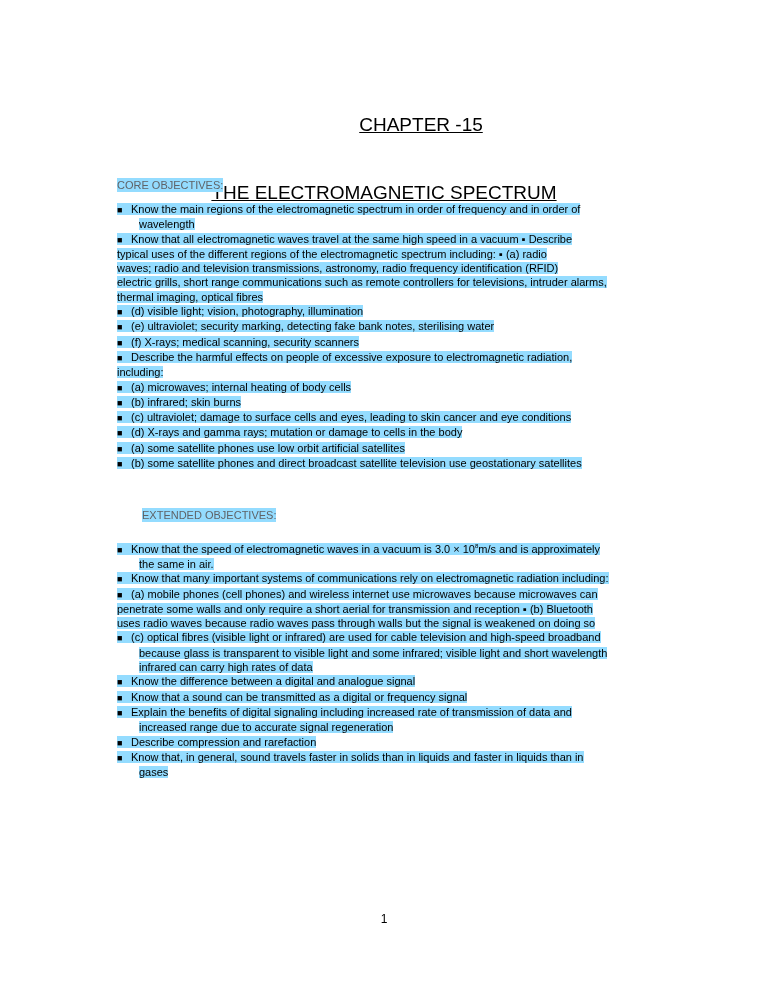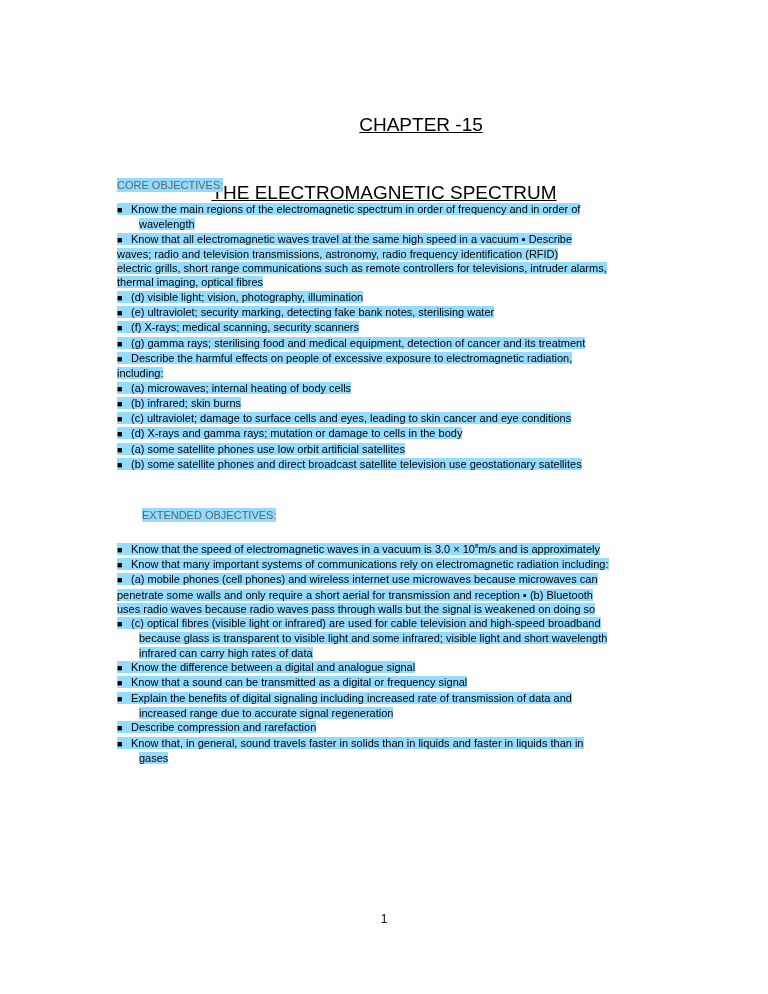--- a/index.html
+++ b/index.html
@@ -26,40 +26,41 @@
 
 <div class="page">
   <div class="title t1">CHAPTER -15</div>
   <div class="title t2">THE ELECTROMAGNETIC SPECTRUM</div>
 
   <div class="section-label" style="top:178px;">CORE OBJECTIVES:</div>
   <div class="obj-block" id="core-block" style="top:202px;">
       <span class="line"><span class="hl"><span class="bullet">■</span><span>Know the main regions of the electromagnetic spectrum in order of frequency and in order of</span></span></span>
       <span class="line ind"><span class="hl"><span>wavelength</span></span></span>
       <span class="line"><span class="hl"><span class="bullet">■</span><span>Know that all electromagnetic waves travel at the same high speed in a vacuum  ▪ Describe</span></span></span>
+      <span class="line"><span class="hl"><span>typical uses of the different regions of the electromagnetic spectrum including:  ▪ (a) radio</span></span></span>
       <span class="line"><span class="hl"><span>waves; radio and television transmissions, astronomy, radio frequency identification  (RFID)</span></span></span>
       <span class="line"><span class="hl"><span>electric grills, short range communications such as remote controllers for televisions,  intruder alarms,</span></span></span>
       <span class="line"><span class="hl"><span>thermal imaging, optical fibres</span></span></span>
       <span class="line"><span class="hl"><span class="bullet">■</span><span>(d) visible light; vision, photography, illumination</span></span></span>
       <span class="line"><span class="hl"><span class="bullet">■</span><span>(e) ultraviolet; security marking, detecting fake bank notes, sterilising water</span></span></span>
       <span class="line"><span class="hl"><span class="bullet">■</span><span>(f) X-rays; medical scanning, security scanners</span></span></span>
-      <span class="line"><span class="hl"><span class="bullet">■</span><span>(g) gamma rays; sterilising food and medical equipment, detection of cancer and its treatment</span></span></span>
       <span class="line"><span class="hl"><span class="bullet">■</span><span>Describe the harmful effects on people of excessive exposure to electromagnetic radiation,</span></span></span>
       <span class="line"><span class="hl"><span>including:</span></span></span>
       <span class="line"><span class="hl"><span class="bullet">■</span><span>(a) microwaves; internal heating of body cells</span></span></span>
       <span class="line"><span class="hl"><span class="bullet">■</span><span>(b) infrared; skin burns</span></span></span>
       <span class="line"><span class="hl"><span class="bullet">■</span><span>(c) ultraviolet; damage to surface cells and eyes, leading to skin cancer and eye conditions</span></span></span>
       <span class="line"><span class="hl"><span class="bullet">■</span><span>(d) X-rays and gamma rays; mutation or damage to cells in the body</span></span></span>
       <span class="line"><span class="hl"><span class="bullet">■</span><span>(a) some satellite phones use low orbit artificial satellites</span></span></span>
       <span class="line"><span class="hl"><span class="bullet">■</span><span>(b) some satellite phones and direct broadcast satellite television use geostationary satellites</span></span></span>
     </div>
 
   <div class="section-label" style="top:508px;margin-left:25px;">EXTENDED OBJECTIVES:</div>
   <div class="obj-block" id="ext-block" style="top:539px;">
     <span class="line"><span class="hl"><span class="bullet">■</span><span>Know that the speed of electromagnetic waves in a vacuum is 3.0 × 10</span><sup>8</sup><span>m/s and is approximately</span></span></span>
+  <span class="line ind"><span class="hl"><span>the same in air.</span></span></span>
       <span class="line"><span class="hl"><span class="bullet">■</span><span>Know that many important systems of communications rely on electromagnetic radiation including:</span></span></span>
       <span class="line"><span class="hl"><span class="bullet">■</span><span>(a) mobile phones (cell phones) and wireless internet use microwaves because microwaves can</span></span></span>
       <span class="line"><span class="hl"><span>penetrate some walls and only require a short aerial for transmission and reception  ▪ (b) Bluetooth</span></span></span>
       <span class="line"><span class="hl"><span>uses radio waves because radio waves pass through walls but the signal is  weakened on doing so</span></span></span>
       <span class="line"><span class="hl"><span class="bullet">■</span><span>(c) optical fibres (visible light or infrared) are used for cable television and high-speed broadband</span></span></span>
       <span class="line ind"><span class="hl"><span>because glass is transparent to visible light and some infrared; visible light and short wavelength</span></span></span>
       <span class="line ind"><span class="hl"><span>infrared can carry high rates of data</span></span></span>
       <span class="line"><span class="hl"><span class="bullet">■</span><span>Know the difference between a digital and analogue signal</span></span></span>
       <span class="line"><span class="hl"><span class="bullet">■</span><span>Know that a sound can be transmitted as a digital or frequency signal</span></span></span>
       <span class="line"><span class="hl"><span class="bullet">■</span><span>Explain the benefits of digital signaling including increased rate of transmission of data and</span></span></span>

